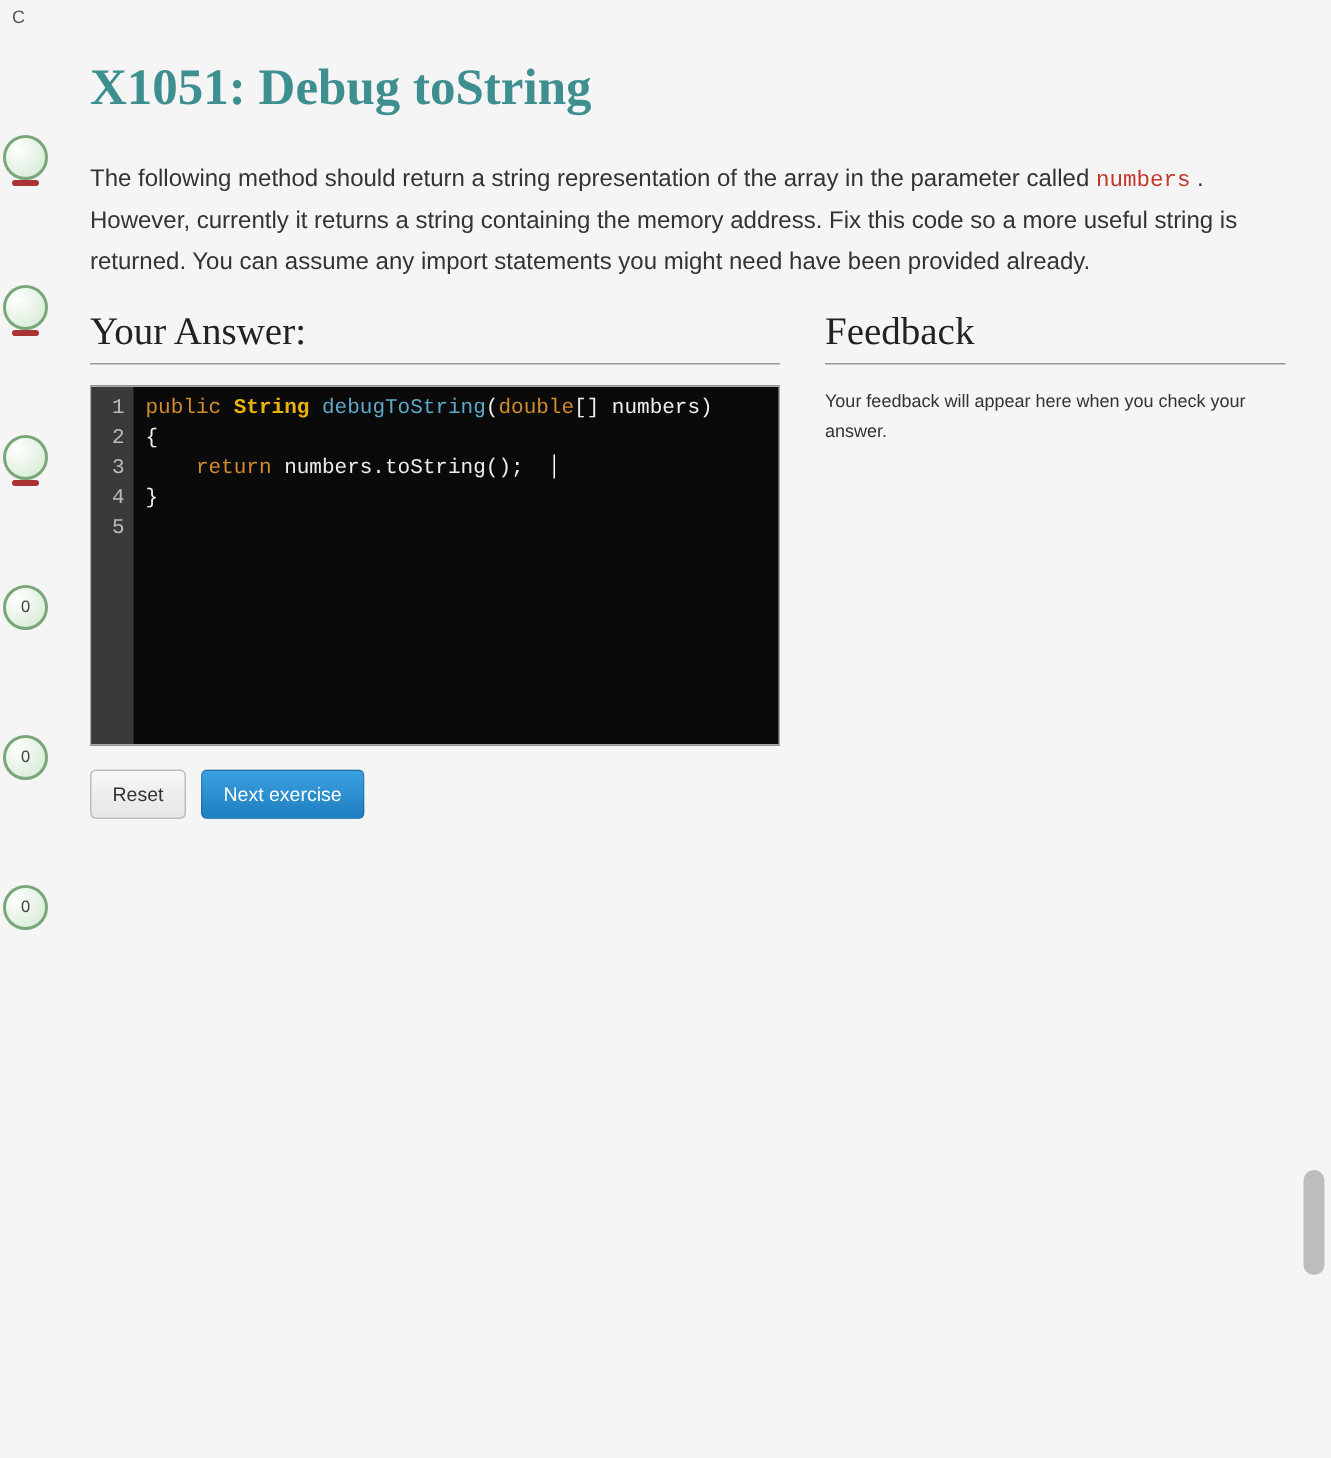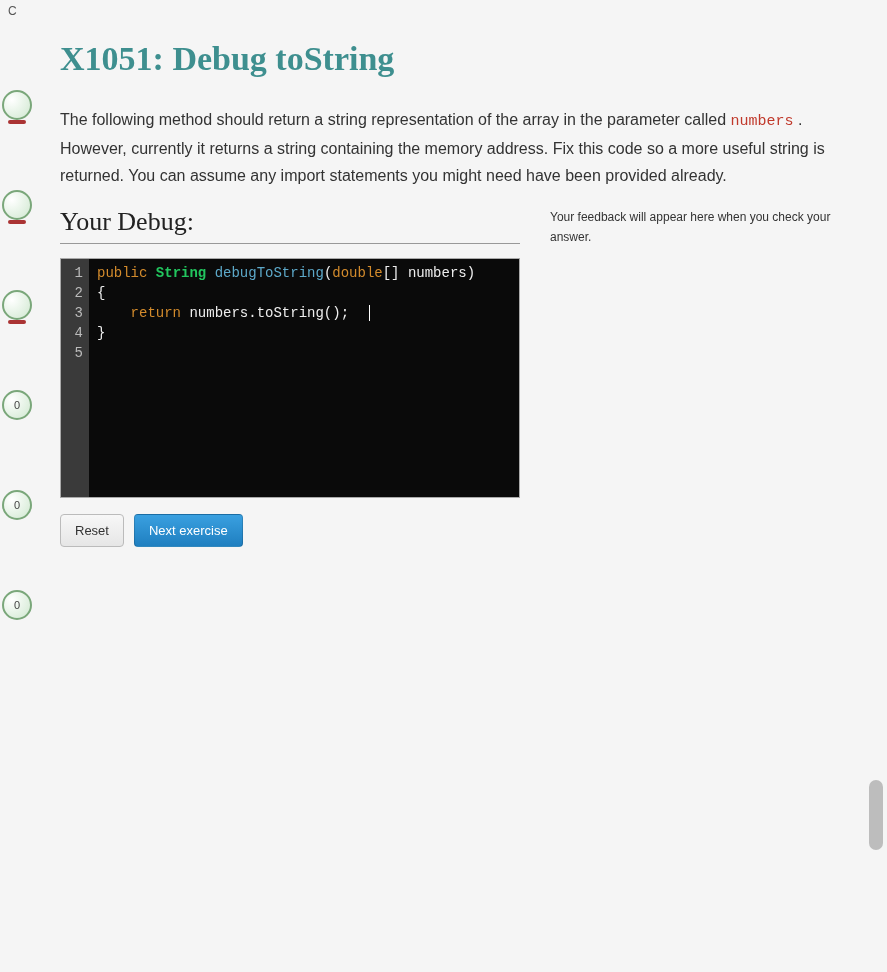--- a/index.html
+++ b/index.html
@@ -112,21 +112,21 @@
     .gutter div { height: 20px; }
     .code-area {
       flex: 1;
       padding: 4px 8px;
       color: #eee;
       white-space: pre;
       position: relative;
     }
     .code-line { height: 20px; }
     .tok-kw { color: #d38b2c; }
-    .tok-type { color: #22c55e; font-weight: bold; }
+    .tok-type { color: #eab308; font-weight: bold; }
     .tok-fn { color: #5da9c9; }
     .tok-plain { color: #eee; }
     .cursor {
       display: inline-block;
       width: 1px;
       height: 16px;
       background: #fff;
       vertical-align: middle;
       margin-left: 20px;
     }
@@ -178,38 +178,39 @@
 
 <div class="main">
   <h1 class="title">X1051: Debug toString</h1>
 
   <p class="description">
     <span>The following method should return a string representation of the array in the parameter called </span><span class="code-inline">numbers</span><span> . However, currently it returns a string containing the memory address. Fix this code so a more useful string is returned. You can assume any import statements you might need have been provided already.</span>
   </p>
 
   <div class="columns">
     <div class="col-left">
-      <h2 class="section-heading">Your Debug:</h2>
+      <h2 class="section-heading">Your Answer:</h2>
 
       <div class="editor-wrap">
         <div class="gutter" id="gutter">
             <div>1</div>
             <div>2</div>
             <div>3</div>
             <div>4</div>
             <div>5</div>
           </div>
         <div class="code-area" id="code-area"><div class="code-line"><span class="tok-kw">public</span><span class="tok-plain"> </span><span class="tok-type">String</span><span class="tok-plain"> </span><span class="tok-fn">debugToString</span><span class="tok-plain">(</span><span class="tok-kw">double</span><span class="tok-plain">[] numbers)</span></div><div class="code-line"><span class="tok-plain">{</span></div><div class="code-line"><span class="tok-plain">    </span><span class="tok-kw">return</span><span class="tok-plain"> numbers.toString();</span><span class="cursor"></span></div><div class="code-line"><span class="tok-plain">}</span></div><div class="code-line"></div></div>
       </div>
 
       <div class="button-row">
         <button class="btn btn-reset">Reset</button>
         <button class="btn btn-next">Next exercise</button>
       </div>
     </div>
 
     <div class="col-right">
+      <h2 class="section-heading">Feedback</h2>
       <p class="feedback-body">Your feedback will appear here when you check your answer.</p>
     </div>
   </div>
 </div>
 
 <div class="scrollbar-stub"></div>
 
 </body></html>

